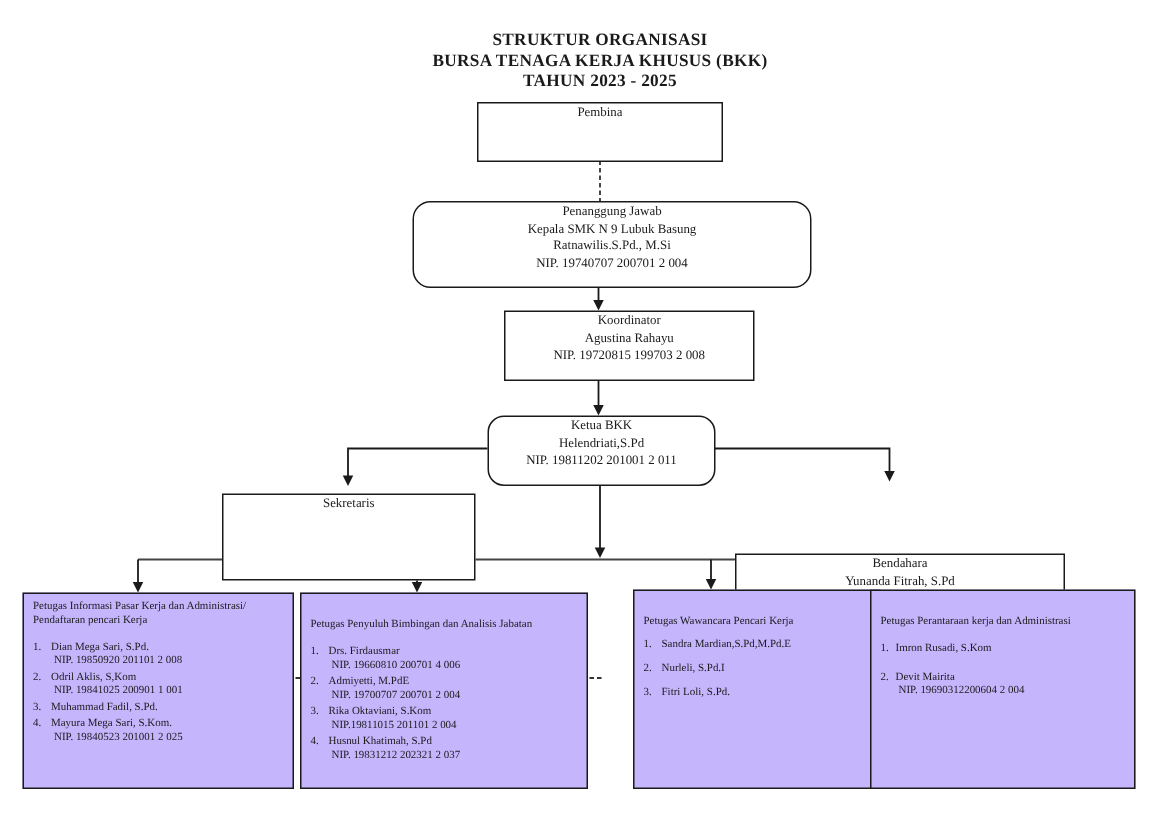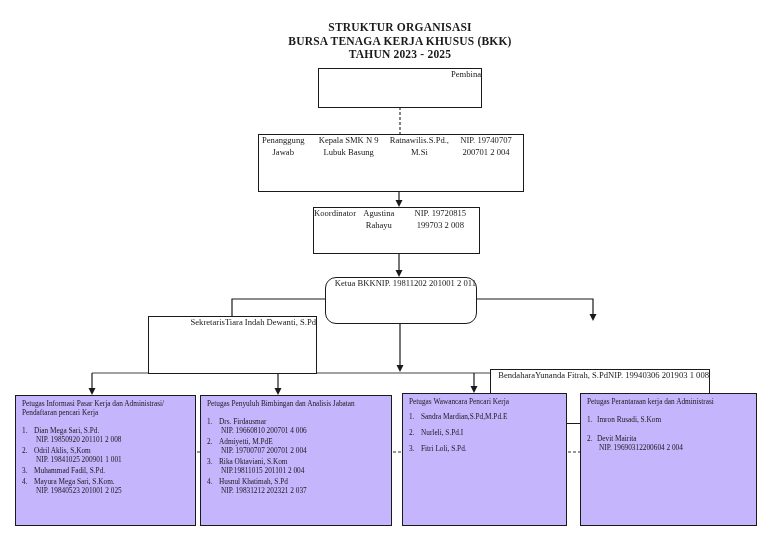--- a/index.html
+++ b/index.html
@@ -2,26 +2,26 @@
 <html><head>
 <meta charset="utf-8">
 <style>
   html,body{margin:0;padding:0;background:#fff;}
   .canvas{position:relative;width:768px;height:543px;background:#fff;overflow:hidden;
           font-family:Liberation Serif, serif;color:#1a1a1a;}
   .title{position:absolute;top:21px;left:30px;width:740px;text-align:center;
          font-weight:bold;font-size:11.5px;line-height:13.5px;letter-spacing:.2px;}
   svg.wires{position:absolute;left:0;top:0;pointer-events:none;}
   .node{position:absolute;border:1.6px solid #1a1a1a;background:#fff;
-        display:flex;justify-content:flex-end;
+        display:flex;flex-direction:column;justify-content:flex-start;
         text-align:center;font-size:8.6px;line-height:11.5px;z-index:2;}
   .unit{position:absolute;border:1.6px solid #1a1a1a;background:#c4b5fd;
         padding:3px 6px;font-size:7.3px;line-height:9px;z-index:2;overflow:hidden;}
   .unit-title{margin-bottom:9px;}
-  .justify{text-align:justify;}
+  .justify{text-align:justify;margin-top:12px;}
   .member{display:flex;margin-bottom:2px;}
   .member .num{flex:0 0 12px;}
   .member .mtext{flex:1;}
   .member .mnip{display:block;padding-left:2px;}
   .u3 .member{margin-bottom:7px;}
   .u4 .member{margin-bottom:10px;}
 </style>
 </head>
 <body>
 
@@ -64,41 +64,41 @@
 
     <line x1="182" y1="452" x2="200" y2="452" stroke="#333" stroke-width="1.2" stroke-dasharray="3,2"></line>
     <line x1="378" y1="452" x2="402" y2="452" stroke="#333" stroke-width="1.2" stroke-dasharray="3,2"></line>
     <line x1="553" y1="452" x2="580" y2="452" stroke="#333" stroke-width="1.2" stroke-dasharray="3,2"></line>
   </svg>
 
   <div class="node" style="left:318px;top:68px;width:162px;height:38px;">
     <div>Pembina</div>
   </div>
 
-  <div class="node" style="left:258px;top:134px;width:264px;height:56px;">
+  <div class="node" style="left:275px;top:134px;width:264px;height:56px;border-radius:12px;">
     <div>Penanggung Jawab</div>
     <div>Kepala SMK N 9 Lubuk Basung</div>
     <div>Ratnawilis.S.Pd., M.Si</div>
     <div>NIP. 19740707 200701 2 004</div>
   </div>
 
-  <div class="node" style="left:313px;top:207px;width:165px;height:45px;">
+  <div class="node" style="left:336px;top:207px;width:165px;height:45px;">
     <div>Koordinator</div>
     <div>Agustina Rahayu</div>
     <div>NIP. 19720815 199703 2 008</div>
   </div>
 
   <div class="node" style="left:325px;top:277px;width:150px;height:45px;border-radius:11px;">
     <div>Ketua BKK</div>
+    <div>Helendriati,S.Pd</div>
     <div>NIP. 19811202 201001 2 011</div>
   </div>
 
-  <div class="node" style="left:148px;top:316px;width:167px;height:56px;">
+  <div class="node" style="left:148px;top:329px;width:167px;height:56px;">
     <div>Sekretaris</div>
-    <div>Tiara Indah Dewanti, S.Pd</div>
   </div>
 
   <div class="node" style="left:490px;top:321px;width:218px;height:53px;margin-top:48px;">
     <div>Bendahara</div>
     <div>Yunanda Fitrah, S.Pd</div>
     <div>NIP. 19940306 201903 1 008</div>
   </div>
 
   <div class="unit u1" style="left:15px;top:395px;width:167px;height:123px;">
     <div class="unit-title">Petugas Informasi Pasar Kerja dan Administrasi/ Pendaftaran pencari Kerja</div>
@@ -133,21 +133,21 @@
     <div class="member">
       <span class="num">3.</span>
       <span class="mtext"><span class="mname">Rika Oktaviani, S.Kom</span><span class="mnip">NIP.19811015 201101 2 004</span></span>
     </div>
     <div class="member">
       <span class="num">4.</span>
       <span class="mtext"><span class="mname">Husnul Khatimah, S.Pd</span><span class="mnip">NIP. 19831212 202321 2 037</span></span>
     </div>
   </div>
 
-  <div class="unit u3" style="left:402px;top:393px;width:151px;height:125px;">
+  <div class="unit u3" style="left:422px;top:393px;width:151px;height:125px;">
     <div class="unit-title justify" style="margin-bottom:6px;">Petugas Wawancara Pencari Kerja</div>
     <div class="member">
       <span class="num">1.</span>
       <span class="mtext"><span class="mname">Sandra Mardian,S.Pd,M.Pd.E</span></span>
     </div>
     <div class="member">
       <span class="num">2.</span>
       <span class="mtext"><span class="mname">Nurleli, S.Pd.I</span></span>
     </div>
     <div class="member">

